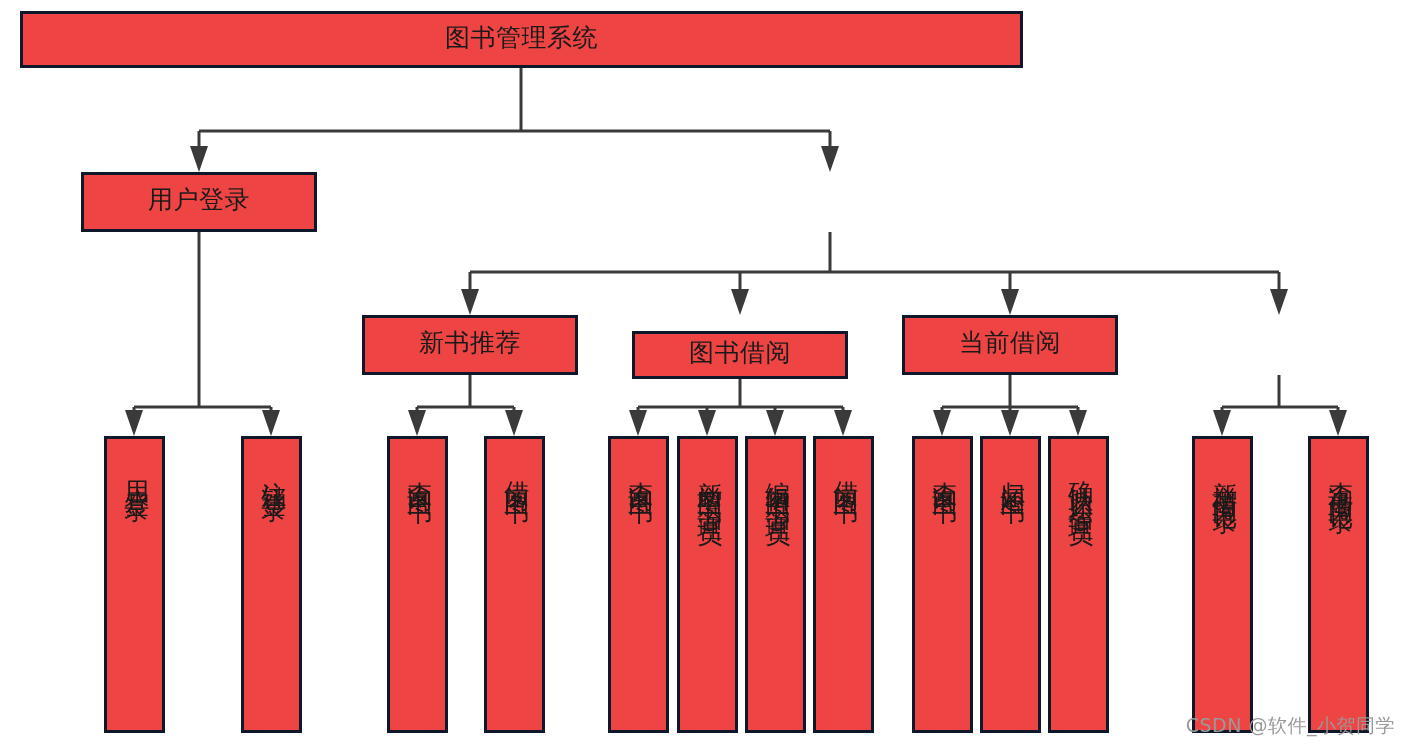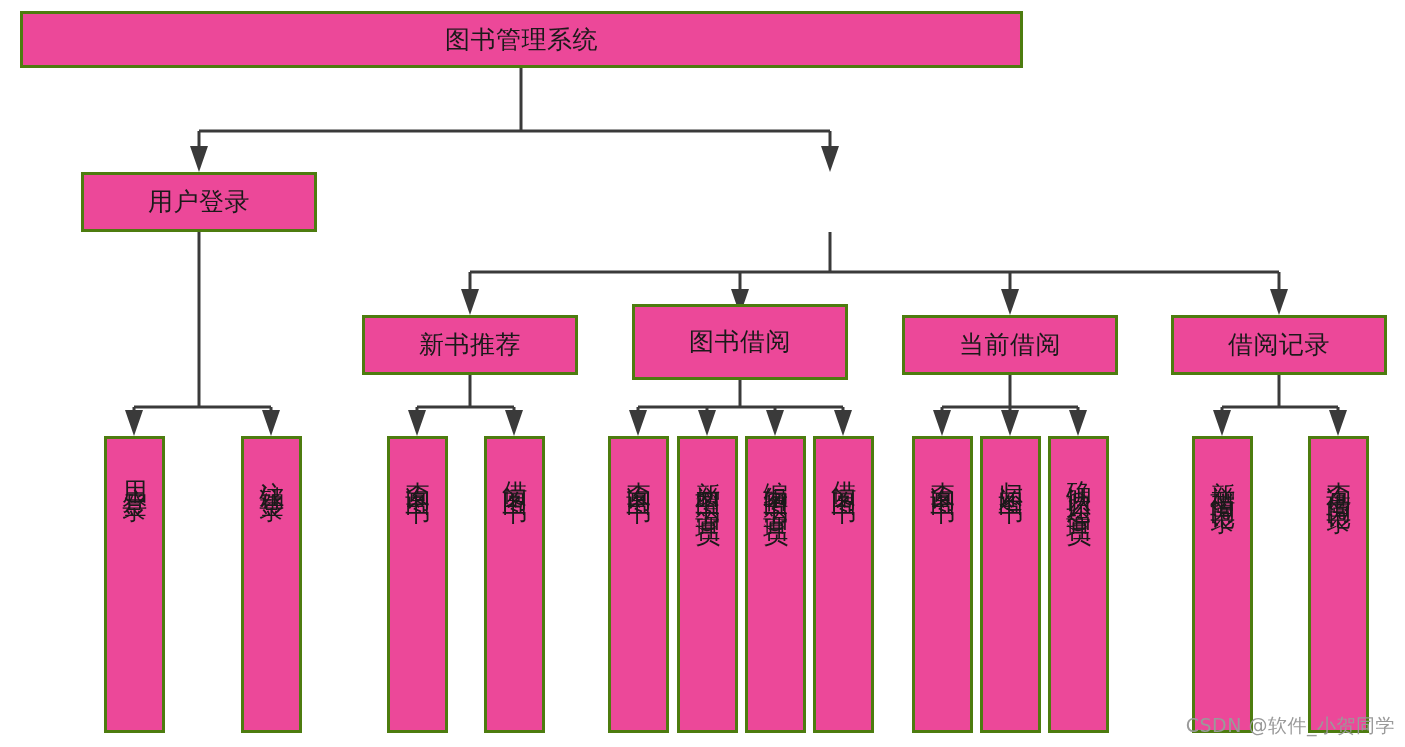--- a/index.html
+++ b/index.html
@@ -16,26 +16,27 @@
   }
   #diagram-root {
     position: absolute;
     left: 0;
     top: 0;
     width: 1405px;
     height: 747px;
   }
   .node-box {
     position: absolute;
-    border: 3px solid #4d7c0f;
-    background: #ec4899;
+    border: 3px solid #0f172a;
+    background: #ef4444;
     box-sizing: border-box;
     display: flex;
     align-items: center;
     justify-content: center;
+    font-family: Liberation Mono, monospace;
   }
   .node-label-h {
     font-size: 25px;
     color: #1a1a1a;
     line-height: 1.2;
     white-space: nowrap;
     letter-spacing: 0.5px;
   }
   .node-box.vertical {
     align-items: flex-start;
@@ -156,29 +157,26 @@
     <span class="node-label-h">图书管理系统</span>
   </div>
 
   <div class="node-box" style="left:81px; top:172px; width:236px; height:60px;">
     <span class="node-label-h">用户登录</span>
   </div>
 
   <div class="node-box" style="left:362px; top:315px; width:216px; height:60px;">
     <span class="node-label-h">新书推荐</span>
   </div>
-  <div class="node-box" style="left:632px; top:304px; width:216px; height:76px;justify-content:center;">
+  <div class="node-box" style="left:632px; top:331px; width:216px; height:48px;justify-content:center;">
     <span class="node-label-h">图书借阅</span>
   </div>
   <div class="node-box" style="left:902px; top:315px; width:216px; height:60px;text-align:center;">
     <span class="node-label-h">当前借阅</span>
   </div>
-  <div class="node-box" style="left:1171px; top:315px; width:216px; height:60px;">
-    <span class="node-label-h">借阅记录</span>
-  </div>
 
   <div class="node-box vertical" style="left:104px; top:436px; width:61px; height:297px;">
     <span class="node-label-v">用户登录</span>
   </div>
   <div class="node-box vertical" style="left:241px; top:436px; width:61px; height:297px;">
     <span class="node-label-v">注销登录</span>
   </div>
 
   <div class="node-box vertical" style="left:387px; top:436px; width:61px; height:297px;">
     <span class="node-label-v">查询图书</span>

